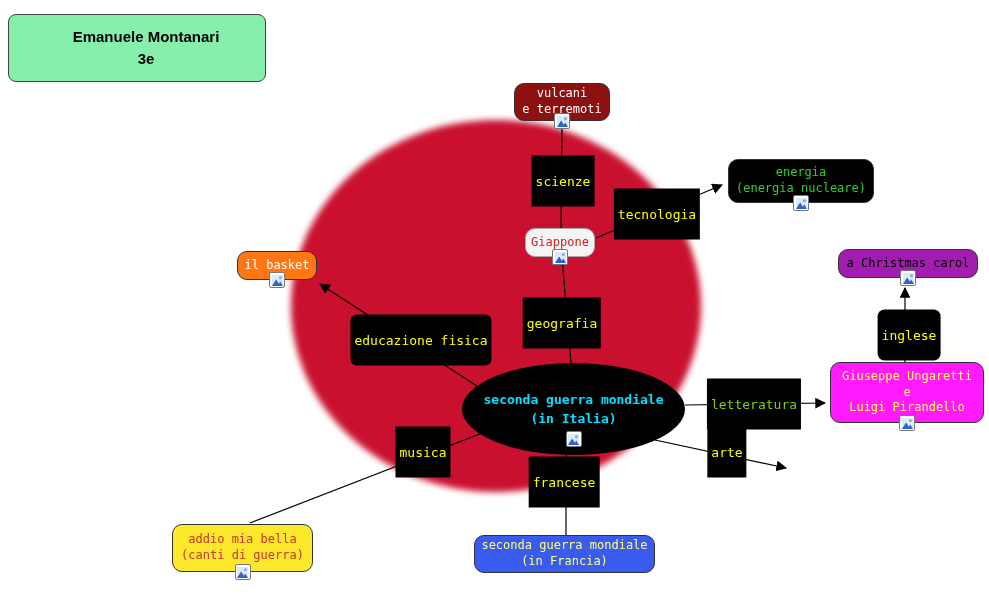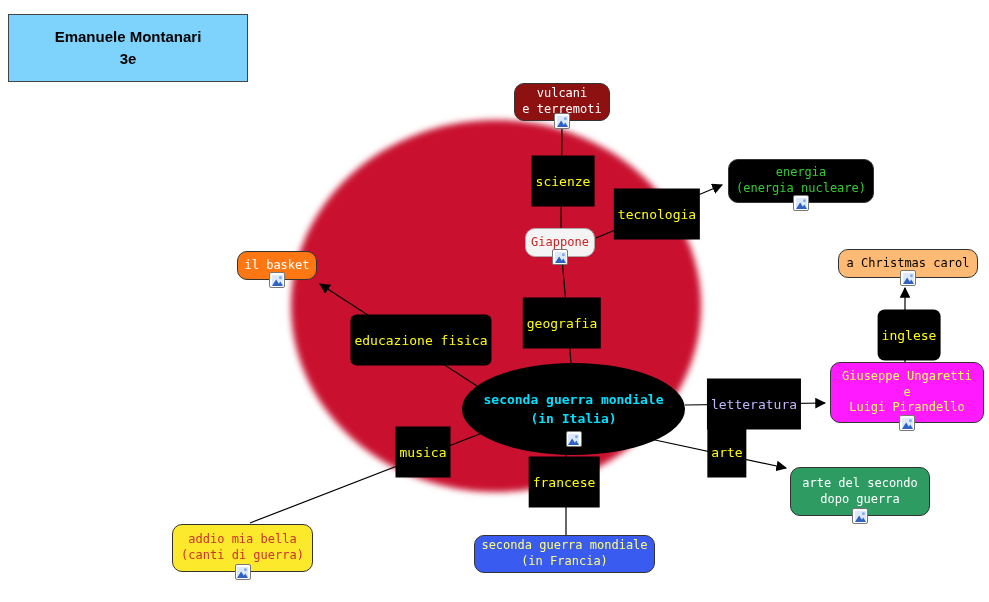--- a/index.html
+++ b/index.html
@@ -34,24 +34,25 @@
   
   .res-icon{
     position:absolute;left:50%;bottom:-9px;transform:translateX(-50%);
     width:14px;height:14px;background:#fff;border:1px solid #777;border-radius:2px;
     display:flex;align-items:center;justify-content:center;z-index:5;cursor:pointer;
   }
   .res-icon svg{width:11px;height:11px;display:block;}
   
   .title-box{
     position:absolute;left:8px;top:14px;width:238px;height:66px;z-index:3;
-    background:#7dd3fc;border:1px solid #444;border-radius:0;
+    background:#86efac;border:1px solid #444;border-radius:8px;
     display:flex;flex-direction:column;align-items:center;justify-content:center;
     font-family:"Liberation Sans",sans-serif;font-weight:bold;font-size:15px;color:#000;
     line-height:1.45;
+    padding-left:18px;
   }
 </style>
 </head>
 <body>
 
 <div class="canvas">
 
   <div class="title-box">
     <div>Emanuele Montanari</div>
     <div>3e</div>
@@ -73,21 +74,21 @@
     <line x1="905" y1="371" x2="905" y2="288" marker-end="url(#arrowhead)"></line>
     <line x1="641" y1="437" x2="786" y2="468" marker-end="url(#arrowhead)"></line>
     <line x1="490" y1="430" x2="250" y2="523"></line>
     <line x1="566" y1="455" x2="566" y2="535"></line>
   </svg>
 
   <div class="link-label" style="left: 563px; top: 181px; background: rgb(0, 0, 0); color: rgb(255, 255, 0);">scienze</div>
   <div class="link-label" style="left: 657px; top: 214px; background: rgb(0, 0, 0); color: rgb(255, 255, 0);">tecnologia</div>
   <div class="link-label" style="left: 562px; top: 323px; background: rgb(0, 0, 0); color: rgb(255, 255, 0);">geografia</div>
   <div class="link-label" style="left: 421px; top: 340px; background: rgb(0, 0, 0); color: rgb(255, 255, 0); border-radius: 6px;">educazione fisica</div>
-  <div class="link-label" style="left: 754px; top: 404px; background: rgb(0, 0, 0); color: #c4b5fd;">letteratura</div>
+  <div class="link-label" style="left: 754px; top: 404px; background: rgb(0, 0, 0); color: #84cc16;">letteratura</div>
   <div class="link-label" style="left: 423px; top: 452px; background: rgb(0, 0, 0); color: rgb(255, 255, 0);">musica</div>
   <div class="link-label" style="left: 727px; top: 452px; background: rgb(0, 0, 0); color: rgb(255, 255, 0);">arte</div>
   <div class="link-label" style="left: 564px; top: 482px; background: rgb(0, 0, 0); color: rgb(255, 255, 0); text-align: center;">francese</div>
   <div class="link-label" style="left: 909px; top: 335px; background: rgb(0, 0, 0); color: rgb(255, 255, 0); border-radius: 7px;">inglese</div>
 
   <div class="node ellipse" style="left: 462px; top: 363px; width: 223px; height: 92px; background: rgb(0, 0, 0); color: rgb(0, 224, 255);">
     <span class="nlabel">seconda guerra mondiale
 (in Italia)</span>
     <span class="res-icon" style="bottom:8px">
       <svg viewBox="0 0 12 12">
@@ -137,21 +138,21 @@
     <span class="nlabel">il basket</span>
     <span class="res-icon">
       <svg viewBox="0 0 12 12">
           <rect width="12" height="12" fill="#dce9fb"></rect>
           <polygon points="0,12 4.5,5 7.5,9.5 9,7 12,12" fill="#2f62c4"></polygon>
           <circle cx="9.2" cy="3" r="1.6" fill="#7fa9ea"></circle>
         </svg>
     </span>
   </div>
 
-  <div class="node" style="left: 838px; top: 249px; width: 140px; height: 29px; background: #fdba74; color: rgb(0, 0, 0);">
+  <div class="node" style="left: 838px; top: 249px; width: 140px; height: 29px; background: #a21caf; color: rgb(0, 0, 0);">
     <span class="nlabel">a Christmas carol</span>
     <span class="res-icon">
       <svg viewBox="0 0 12 12">
           <rect width="12" height="12" fill="#dce9fb"></rect>
           <polygon points="0,12 4.5,5 7.5,9.5 9,7 12,12" fill="#2f62c4"></polygon>
           <circle cx="9.2" cy="3" r="1.6" fill="#7fa9ea"></circle>
         </svg>
     </span>
   </div>
 
@@ -161,31 +162,20 @@
 Luigi Pirandello</span>
     <span class="res-icon">
       <svg viewBox="0 0 12 12">
           <rect width="12" height="12" fill="#dce9fb"></rect>
           <polygon points="0,12 4.5,5 7.5,9.5 9,7 12,12" fill="#2f62c4"></polygon>
           <circle cx="9.2" cy="3" r="1.6" fill="#7fa9ea"></circle>
         </svg>
     </span>
   </div>
 
-  <div class="node" style="left: 790px; top: 467px; width: 140px; height: 49px; background: rgb(46, 155, 99); color: rgb(255, 255, 255);">
-    <span class="nlabel">arte del secondo
-dopo guerra</span>
-    <span class="res-icon">
-      <svg viewBox="0 0 12 12">
-          <rect width="12" height="12" fill="#dce9fb"></rect>
-          <polygon points="0,12 4.5,5 7.5,9.5 9,7 12,12" fill="#2f62c4"></polygon>
-          <circle cx="9.2" cy="3" r="1.6" fill="#7fa9ea"></circle>
-        </svg>
-    </span>
-  </div>
 
   <div class="node" style="left: 172px; top: 524px; width: 141px; height: 48px; background: rgb(252, 233, 43); color: rgb(204, 51, 51);">
     <span class="nlabel">addio mia bella
 (canti di guerra)</span>
     <span class="res-icon">
       <svg viewBox="0 0 12 12">
           <rect width="12" height="12" fill="#dce9fb"></rect>
           <polygon points="0,12 4.5,5 7.5,9.5 9,7 12,12" fill="#2f62c4"></polygon>
           <circle cx="9.2" cy="3" r="1.6" fill="#7fa9ea"></circle>
         </svg>

